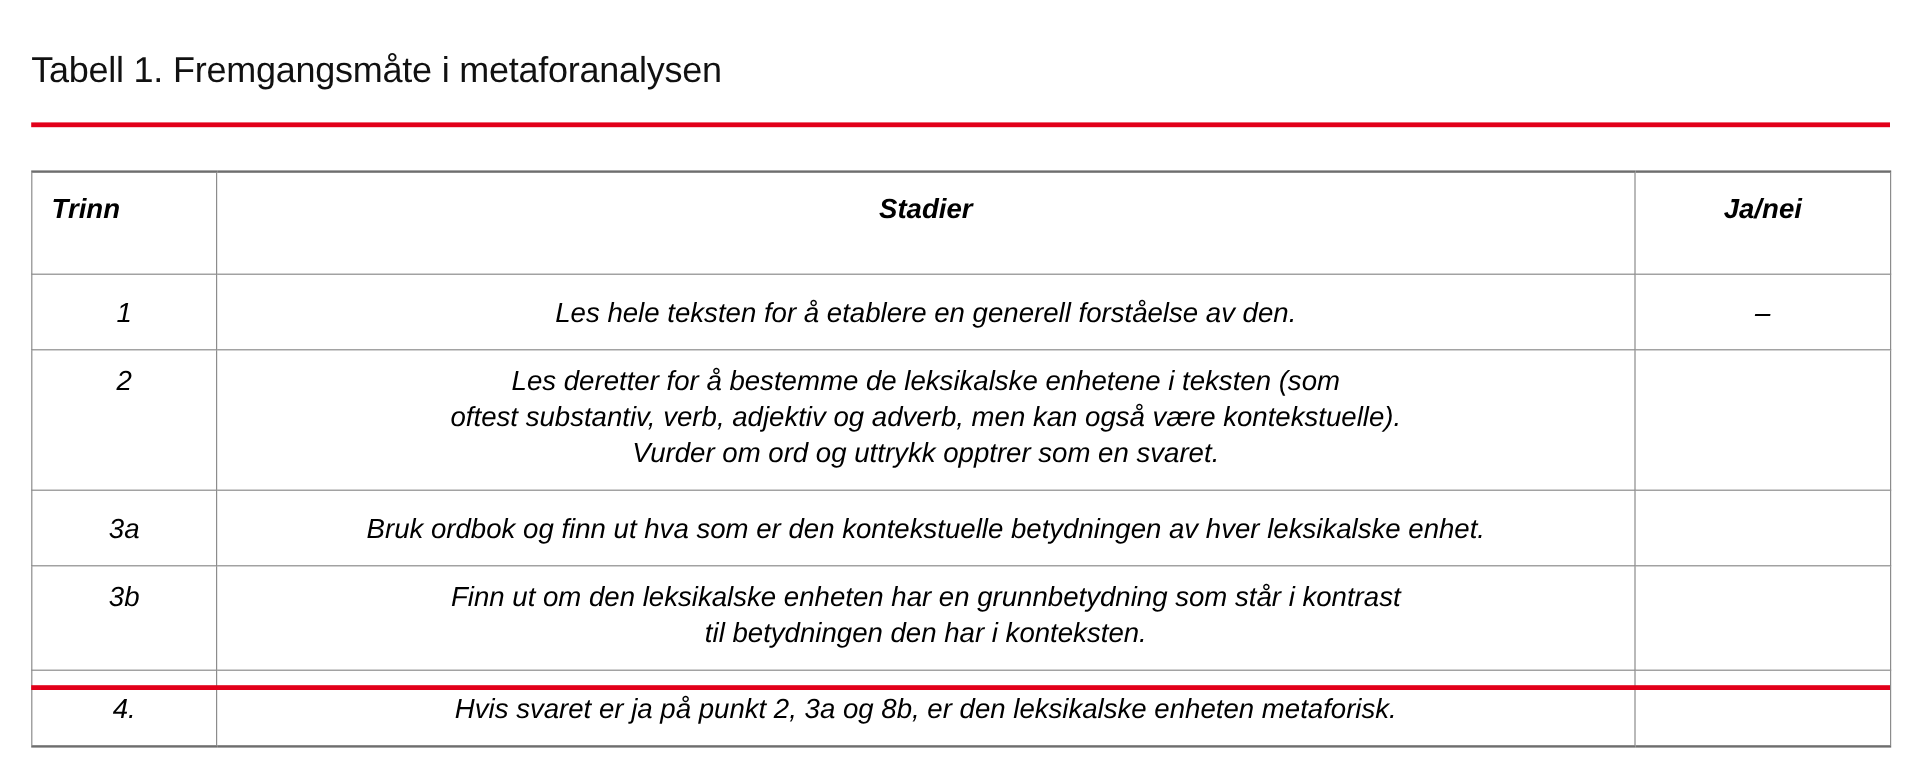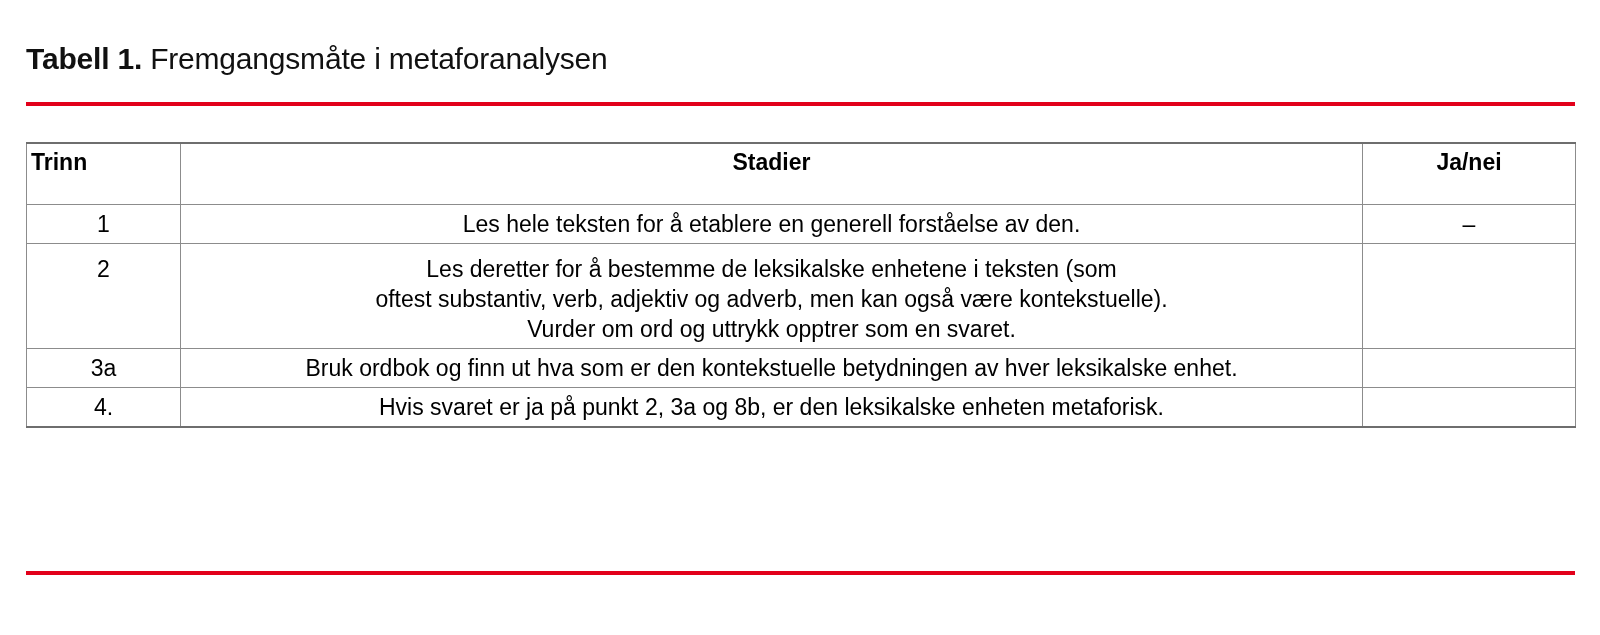--- a/index.html
+++ b/index.html
@@ -26,21 +26,21 @@
     position: absolute;
     left: 26px;
     top: 40px;
     font-size: 30px;
     line-height: 38px;
     letter-spacing: -0.2px;
     white-space: nowrap;
     color: #111111;
   }
   .caption .caption-label {
-    font-weight: bold;
+    font-weight: normal;
   }
   .caption .caption-text {
     font-weight: normal;
   }
 
   .rule-red {
     position: absolute;
     left: 26px;
     width: 1549px;
     height: 4px;
@@ -63,21 +63,22 @@
   }
 
   table.data-table col.col-trinn { width: 154px; }
   table.data-table col.col-stadier { width: 1182px; }
   table.data-table col.col-janei { width: 213px; }
 
   table.data-table th,
   table.data-table td {
     border: 1px solid #8c8c8c;
     vertical-align: top;
-    padding: 4px;
+    padding: 16px;
+    font-style: italic;
   }
 
   table.data-table thead th {
     border-top: 2px solid #6e6e6e;
     border-bottom: 1px solid #8c8c8c;
     font-weight: bold;
     font-size: 23px;
     line-height: 28px;
     height: 52px;
   }
@@ -167,20 +168,28 @@
             </td>
             <td class="td-yesno"></td>
           </tr>
           <tr>
             <td class="td-step">3a</td>
             <td class="td-stage">
               <span class="stage-line">Bruk ordbok og finn ut hva som er den kontekstuelle betydningen av hver leksikalske enhet.</span>
             </td>
             <td class="td-yesno"></td>
           </tr>
+          <tr class="row-tall">
+            <td class="td-step">3b</td>
+            <td class="td-stage">
+              <span class="stage-line">Finn ut om den leksikalske enheten har en grunnbetydning som står i kontrast</span>
+              <span class="stage-line">til betydningen den har i konteksten.</span>
+            </td>
+            <td class="td-yesno"></td>
+          </tr>
           <tr>
             <td class="td-step">4.</td>
             <td class="td-stage">
               <span class="stage-line">Hvis svaret er ja på punkt 2, 3a og 8b, er den leksikalske enheten metaforisk.</span>
             </td>
             <td class="td-yesno"></td>
           </tr>
         </tbody>
     </table>
   </div>

